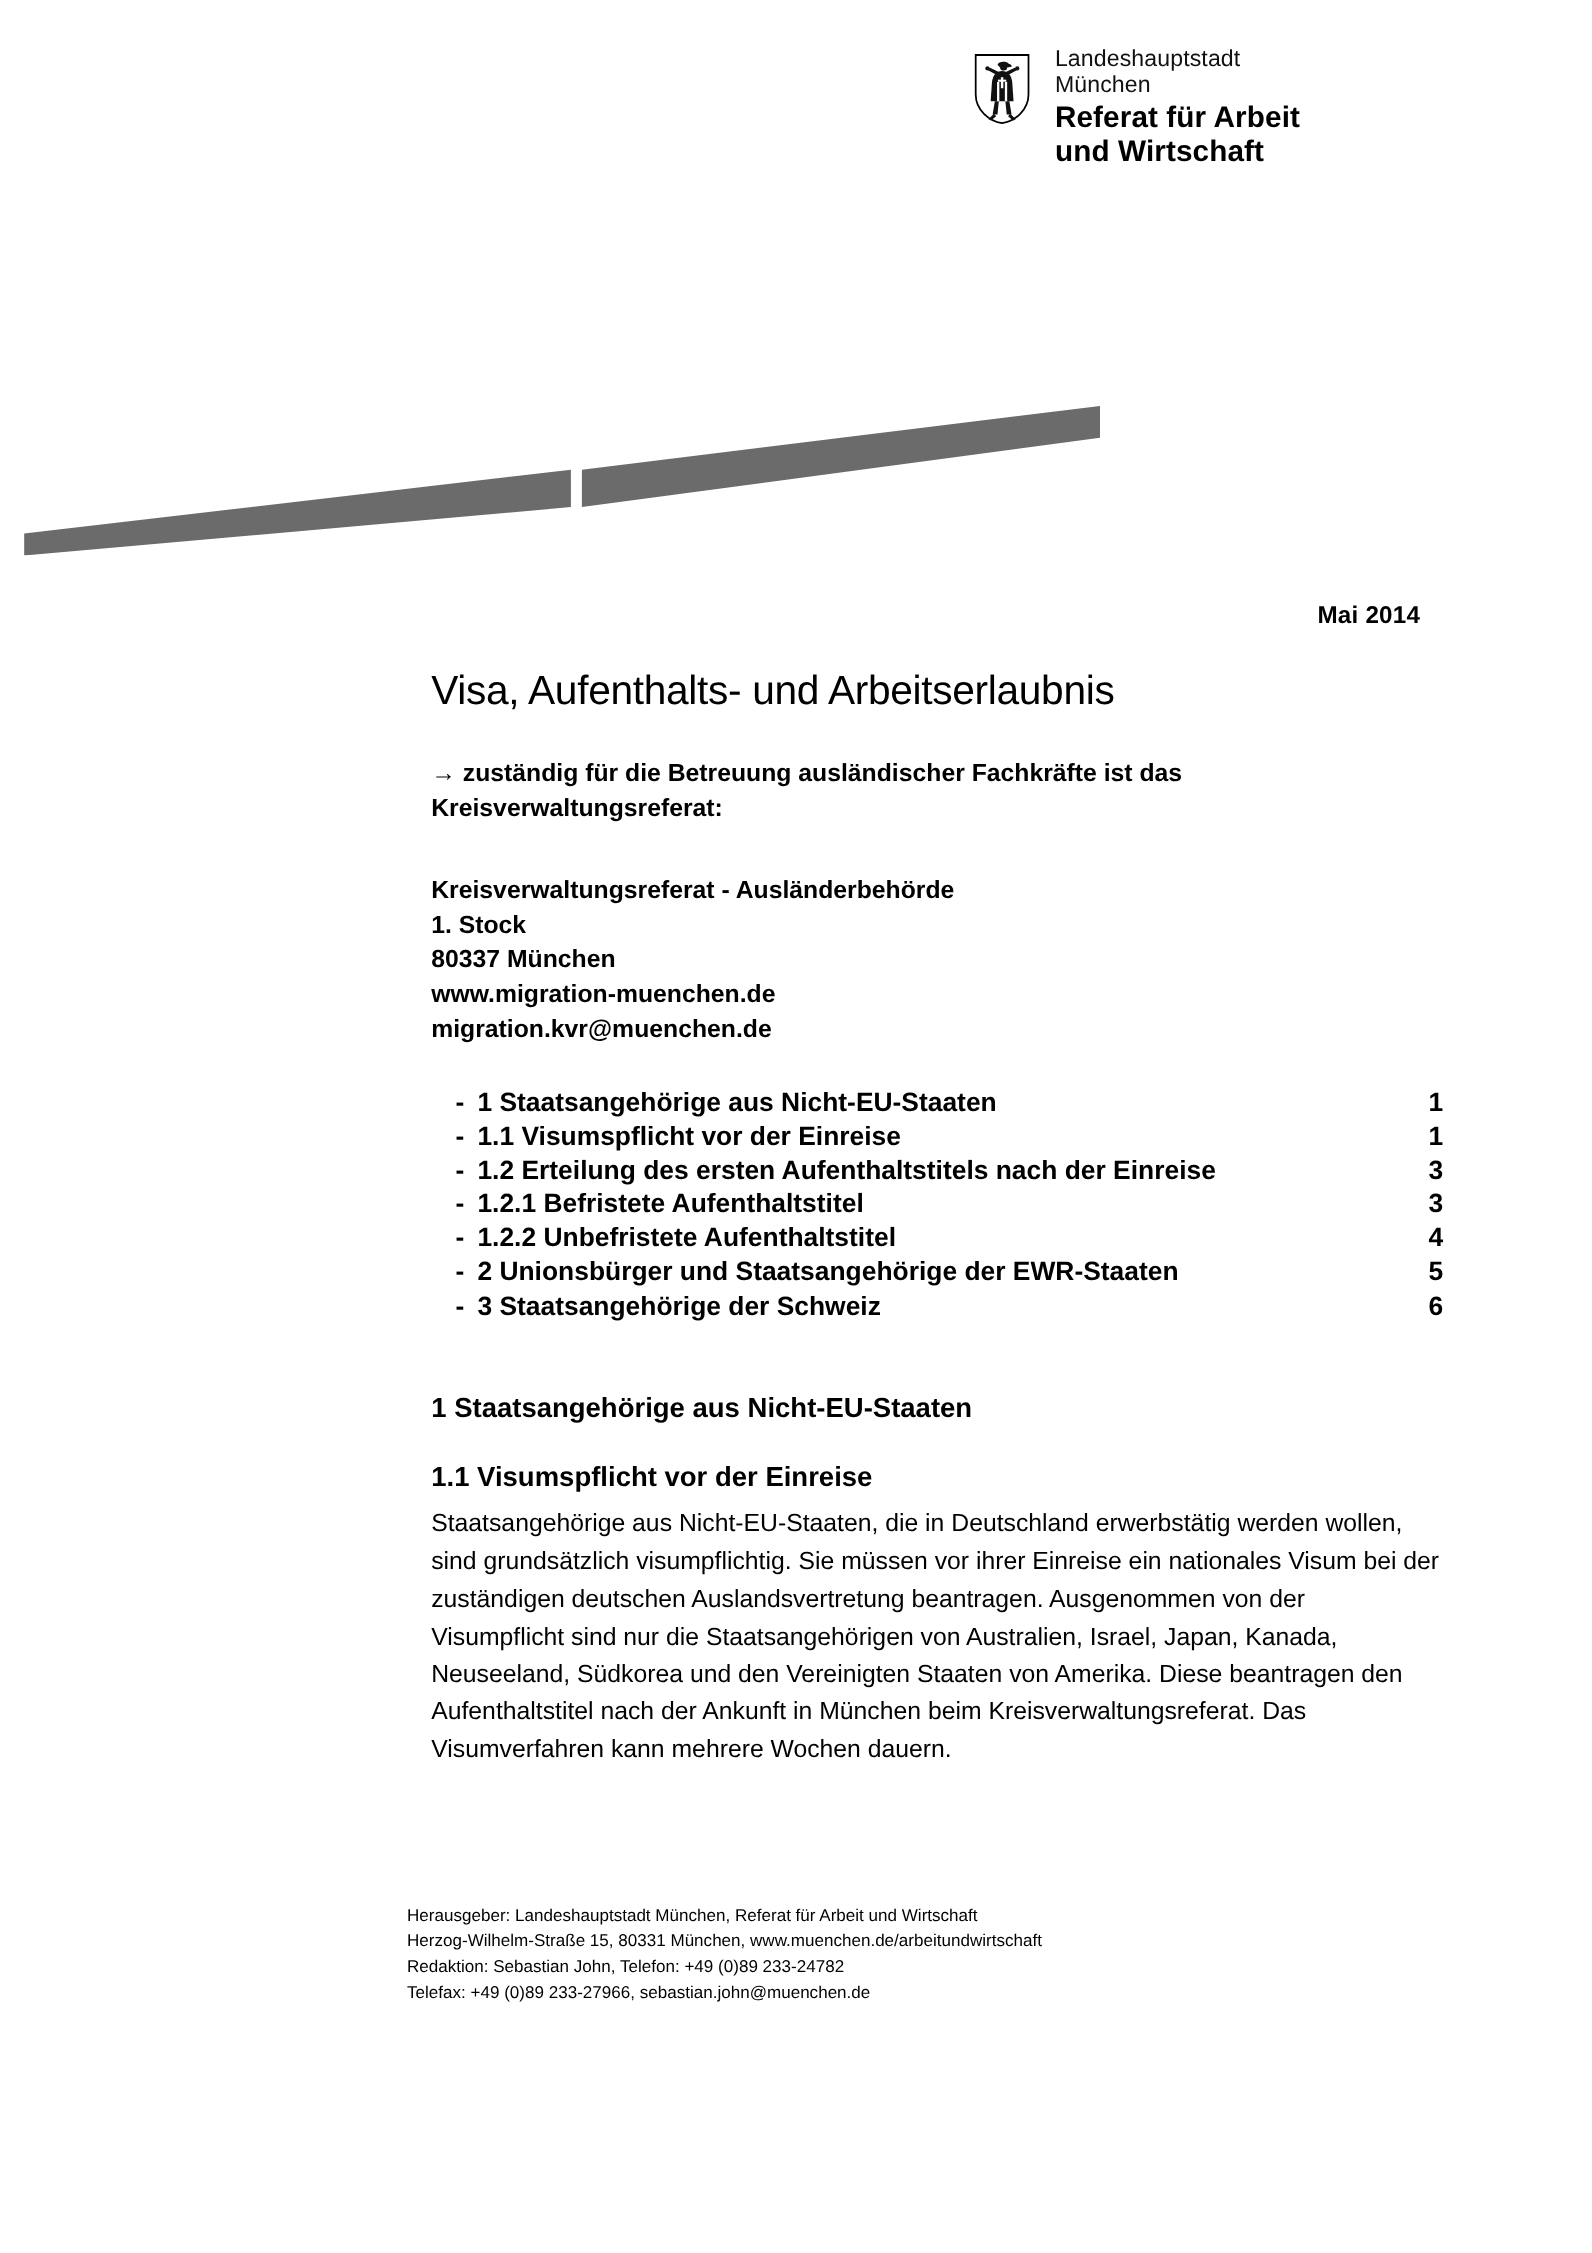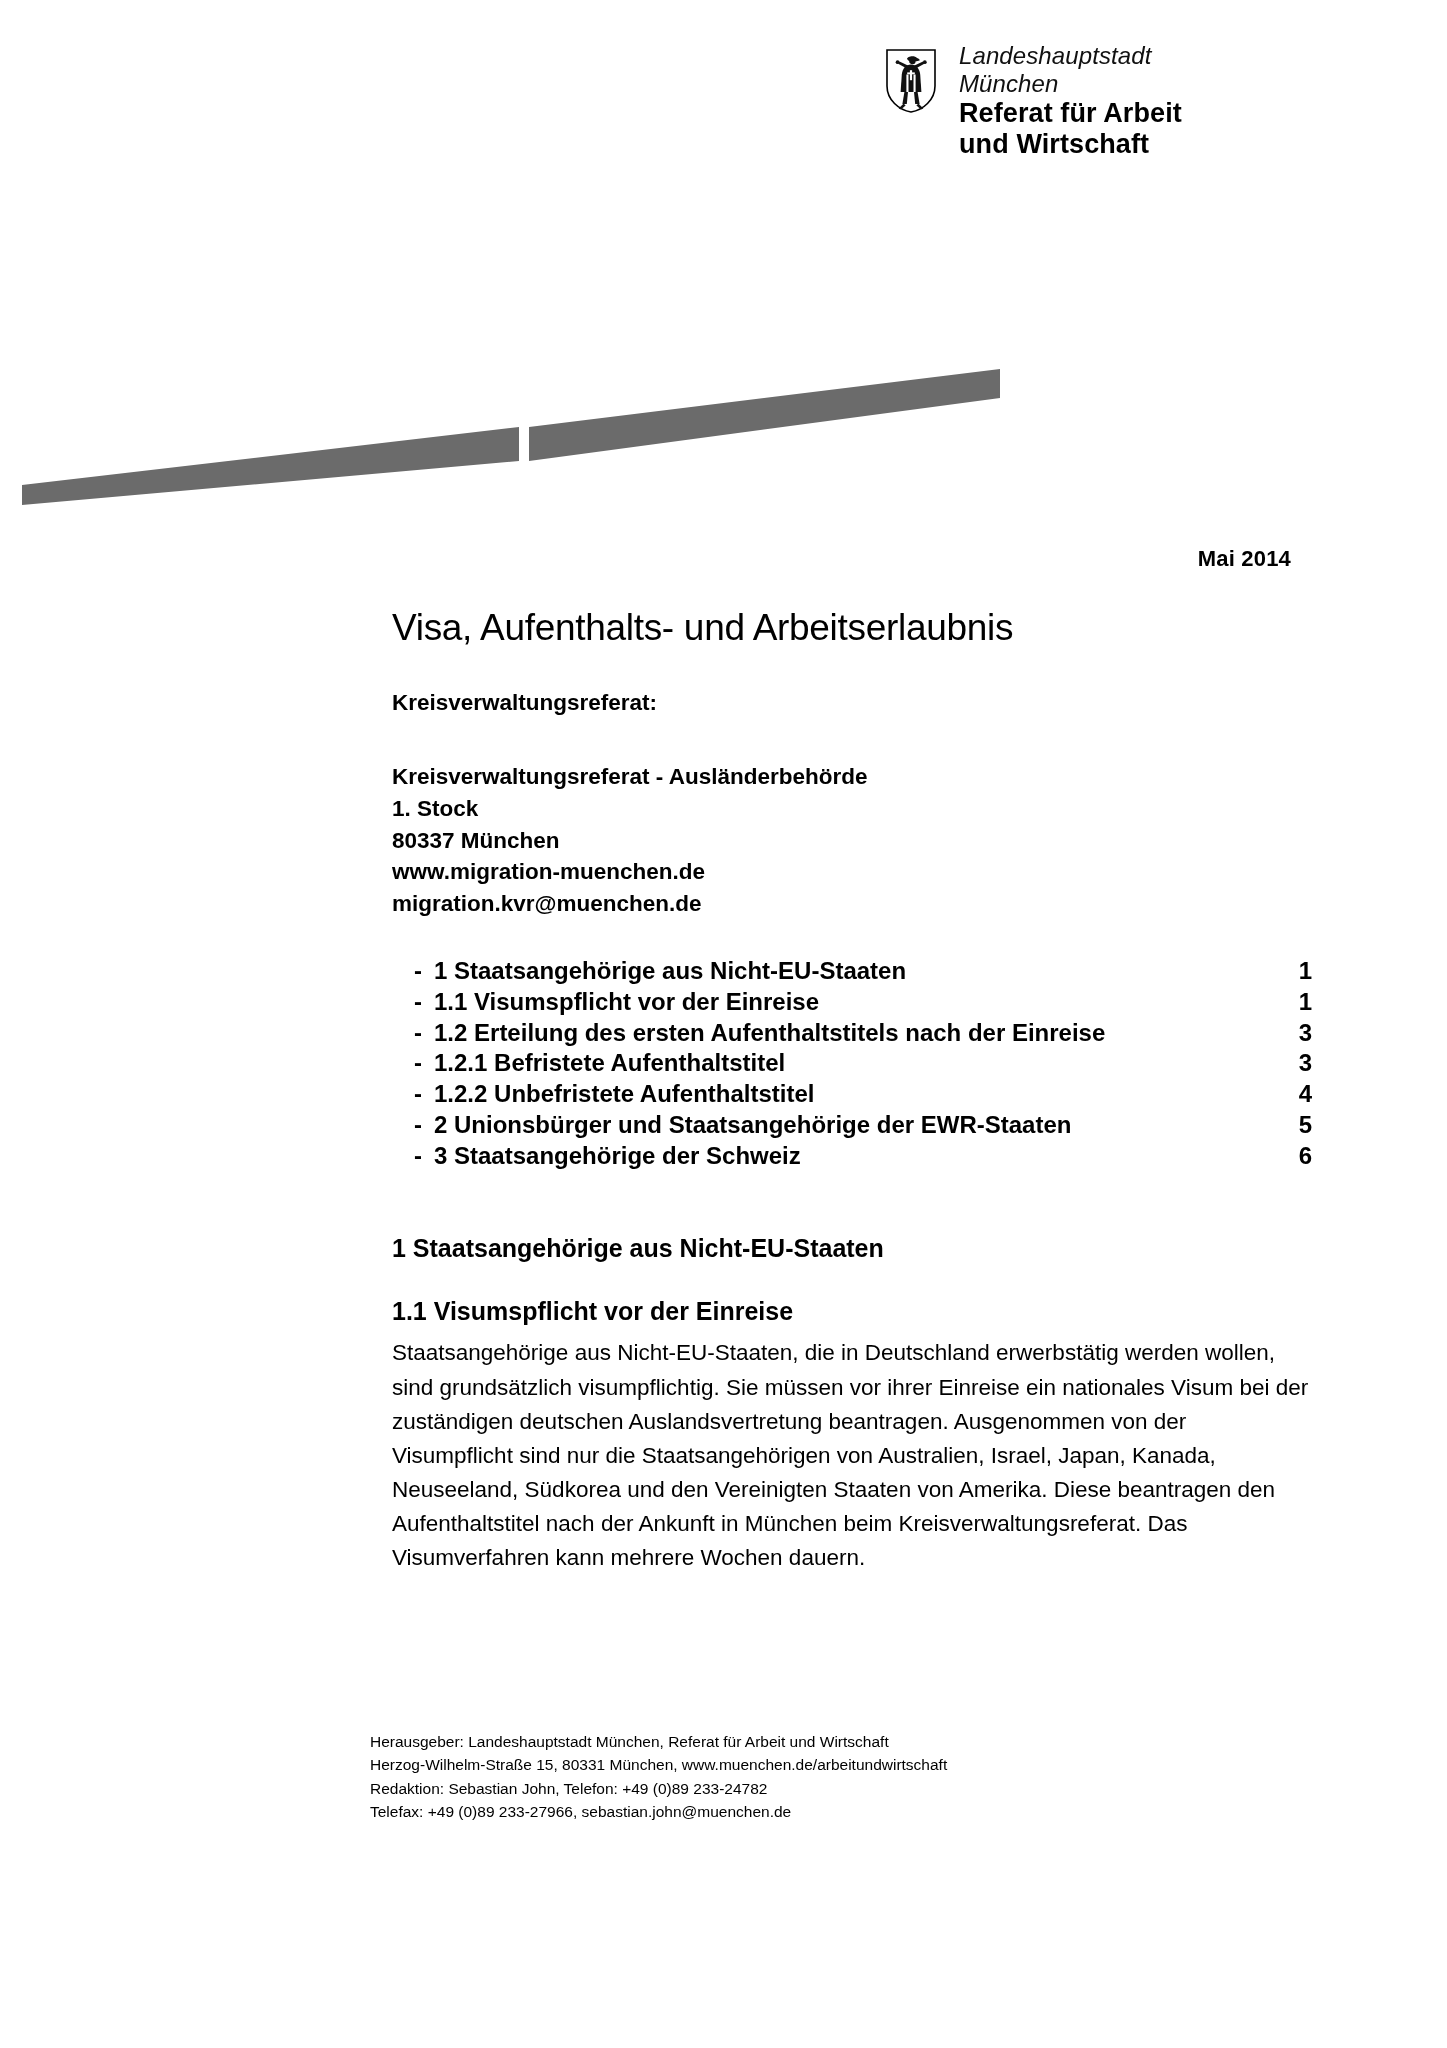--- a/index.html
+++ b/index.html
@@ -31,26 +31,25 @@
   .coat-of-arms {
     width: 52px;
     height: 66px;
     flex: 0 0 auto;
     margin-top: 6px;
   }
   .logo-text {
     line-height: 1.16;
   }
   .logo-line-light {
-    font-size: 24px;
+    font-size: 21px;
     font-weight: 400;
     letter-spacing: 0.1px;
     color: #111111;
     white-space: nowrap;
-    font-style: italic;
   }
   .logo-line-bold {
     font-size: 27px;
     font-weight: 700;
     letter-spacing: 0.1px;
     color: #000000;
     white-space: nowrap;
   }
 
   
@@ -230,20 +229,21 @@
     </svg>
   </div>
 
   <div class="doc-date">Mai 2014</div>
 
   <div class="content">
 
     <h1 class="main-heading">Visa, Aufenthalts- und Arbeitserlaubnis</h1>
 
     <div class="intro">
+      <div>→ zuständig für die Betreuung ausländischer Fachkräfte ist das</div>
       <div>Kreisverwaltungsreferat:</div>
     </div>
 
     <div class="address">
       <div>Kreisverwaltungsreferat - Ausländerbehörde</div>
       <div>1. Stock</div>
       <div>80337 München</div>
       <div>www.migration-muenchen.de</div>
       <div>migration.kvr@muenchen.de</div>
     </div>

